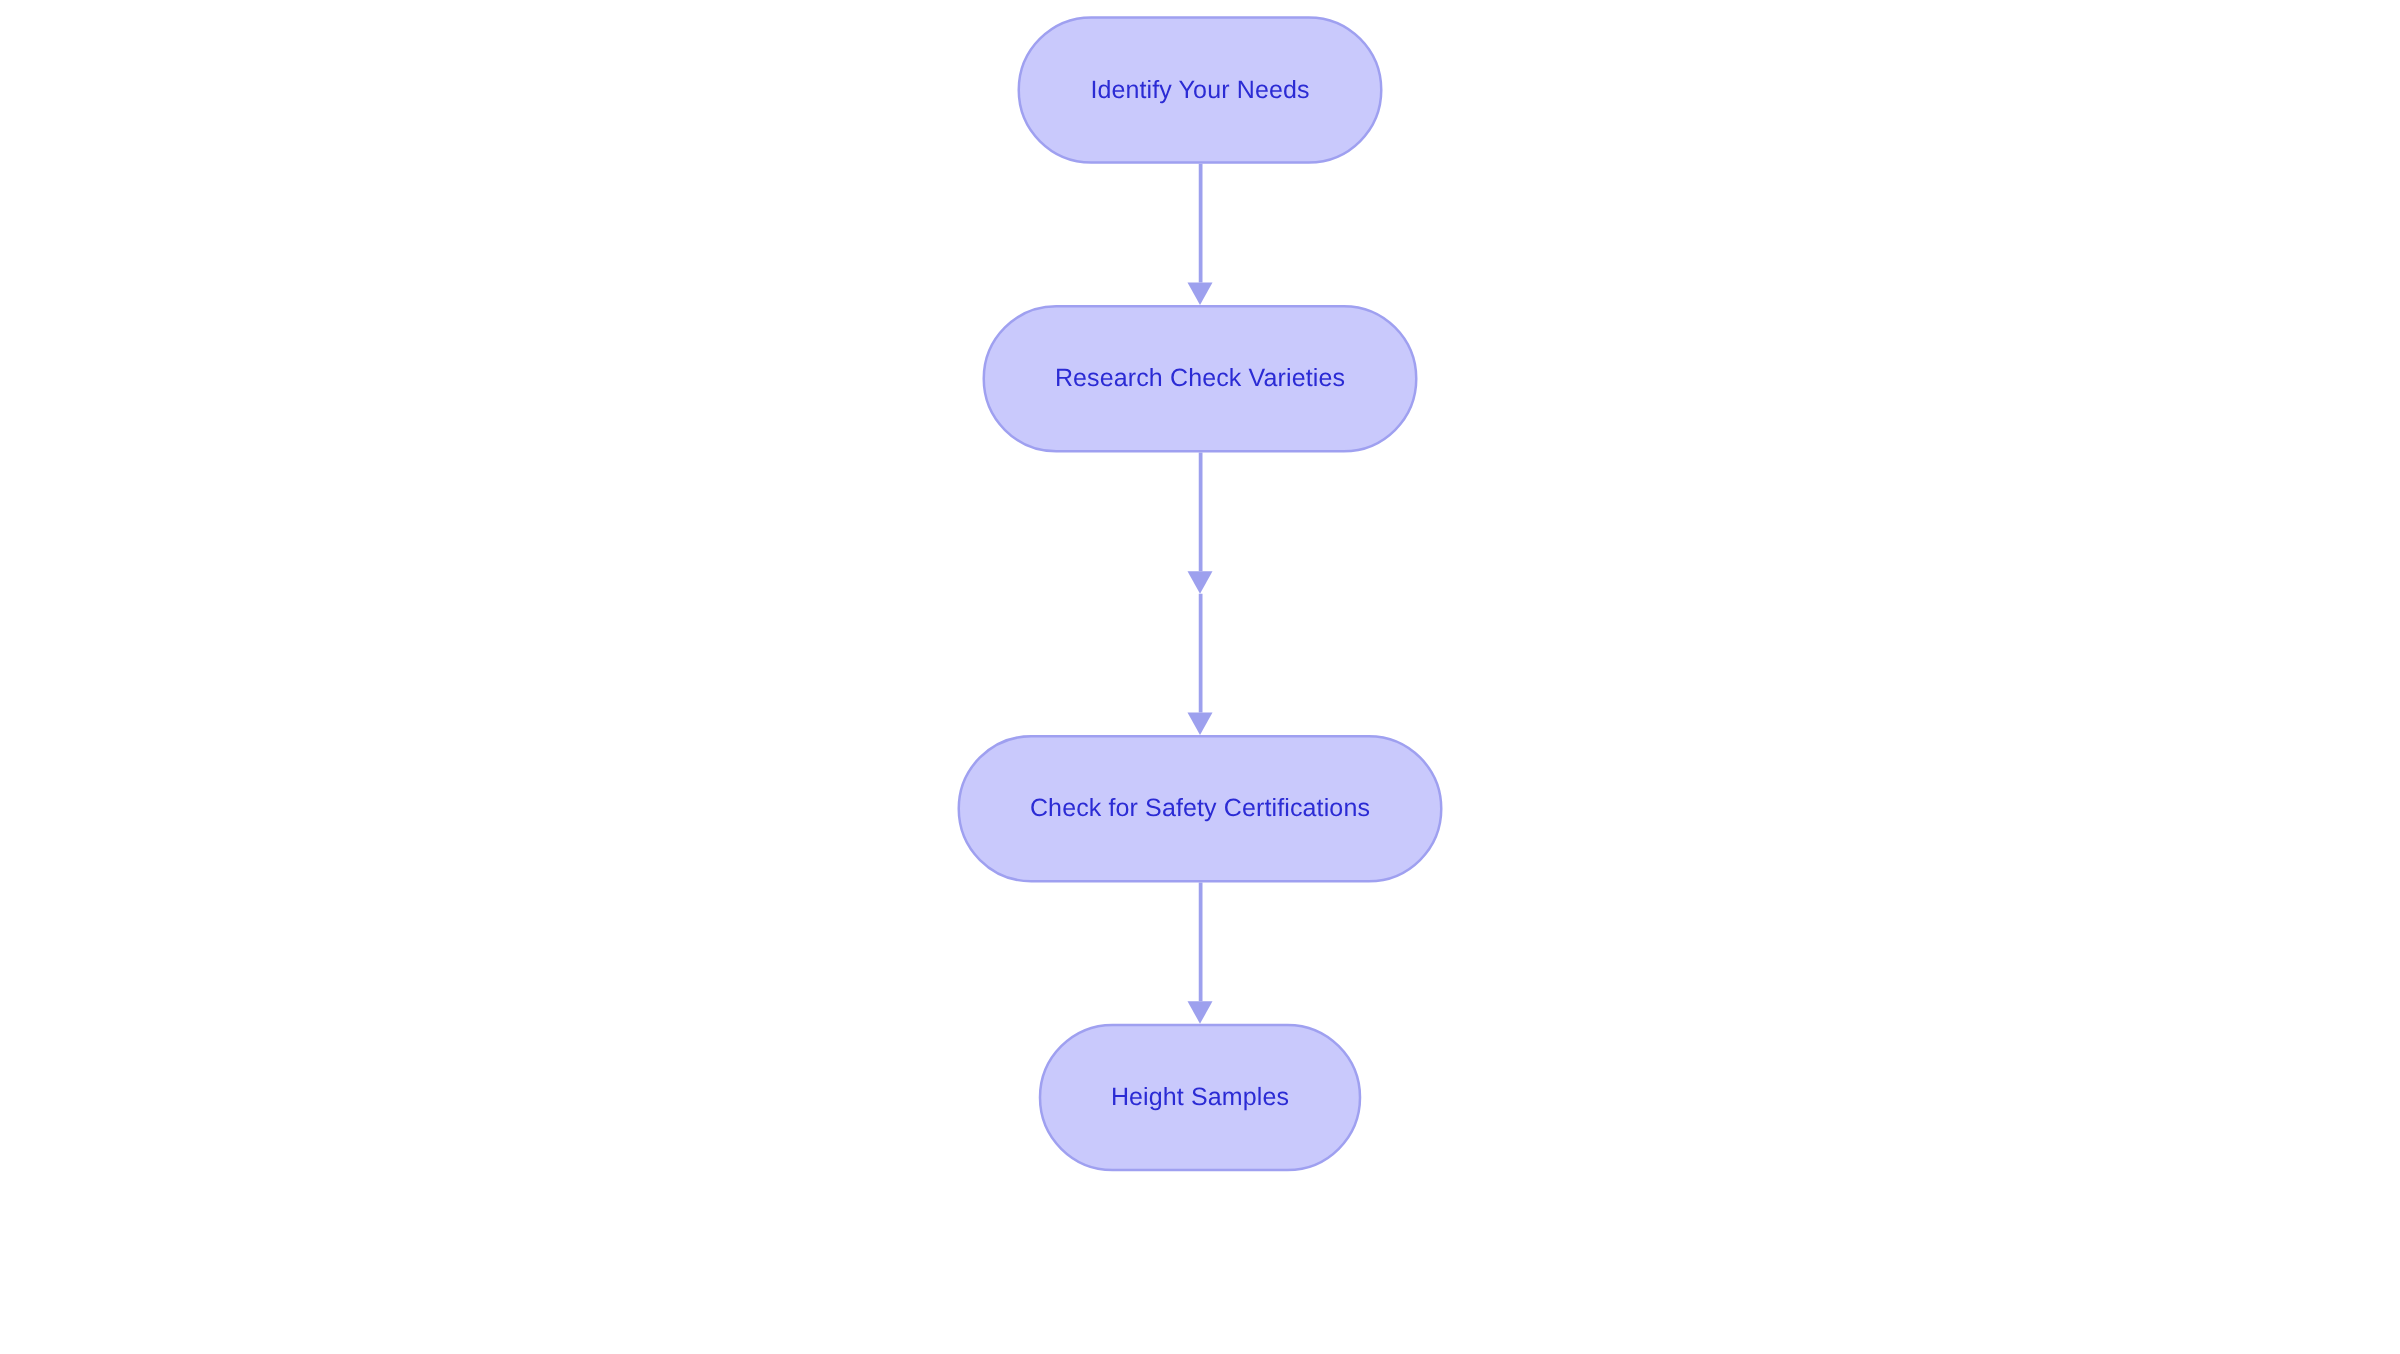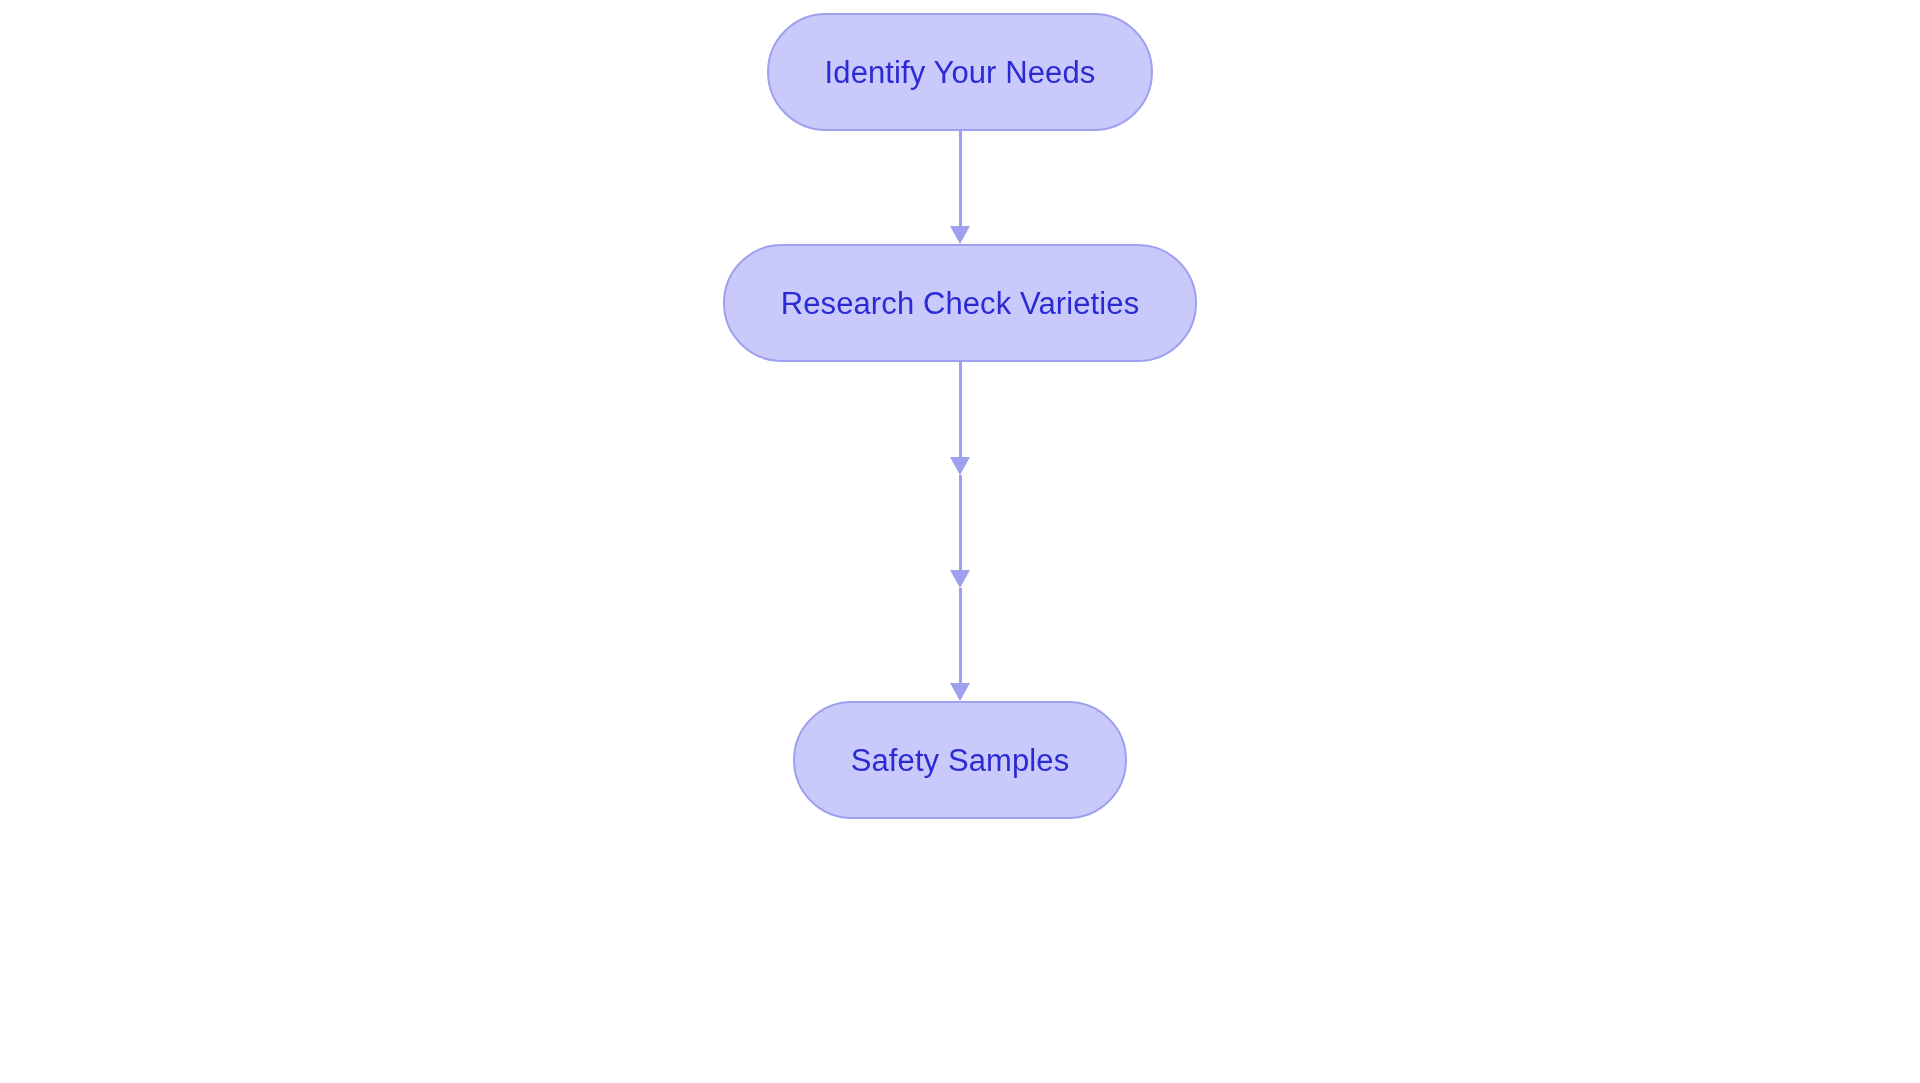--- a/index.html
+++ b/index.html
@@ -44,21 +44,21 @@
     justify-content: center;
     background: #c9c9fc;
     border: 2px solid #9fa0f0;
     border-radius: 60px;
     padding: 0 56px;
     flex: 0 0 auto;
   }
 
   .flow-node-label {
     color: #2b2bd4;
-    font-size: 31px;
+    font-size: 20px;
     font-family: "Liberation Sans", sans-serif;
     font-weight: 400;
     letter-spacing: 0.1px;
     line-height: 1;
     white-space: nowrap;
   }
 
   .flow-connector {
     position: relative;
     width: 24px;
@@ -108,24 +108,27 @@
       <div class="connector-line"></div>
       <div class="connector-head"></div>
     </div>
 
 
     <div class="flow-connector">
       <div class="connector-line"></div>
       <div class="connector-head"></div>
     </div>
 
+    <div class="flow-node">
+      <span class="flow-node-label">Check for Safety Certifications</span>
+    </div>
 
     <div class="flow-connector">
       <div class="connector-line"></div>
       <div class="connector-head"></div>
     </div>
 
     <div class="flow-node">
-      <span class="flow-node-label">Safety Samples</span>
+      <span class="flow-node-label">Height Samples</span>
     </div>
 
   </div>
 </div>
 
 </body></html>

